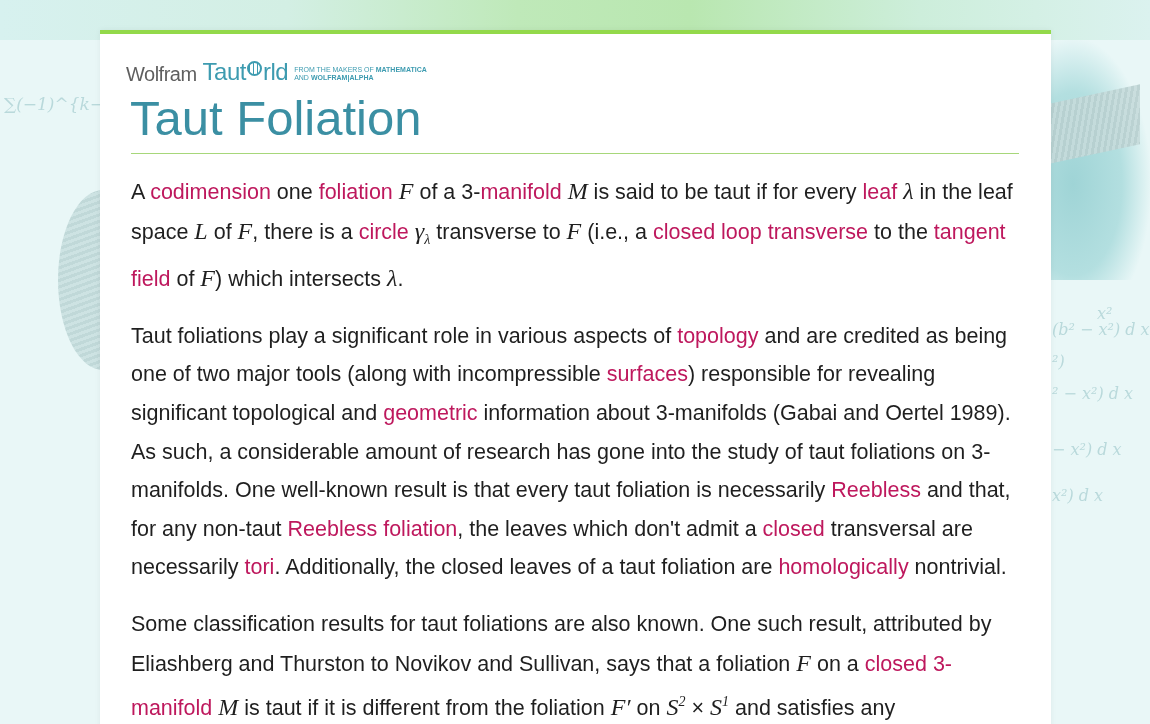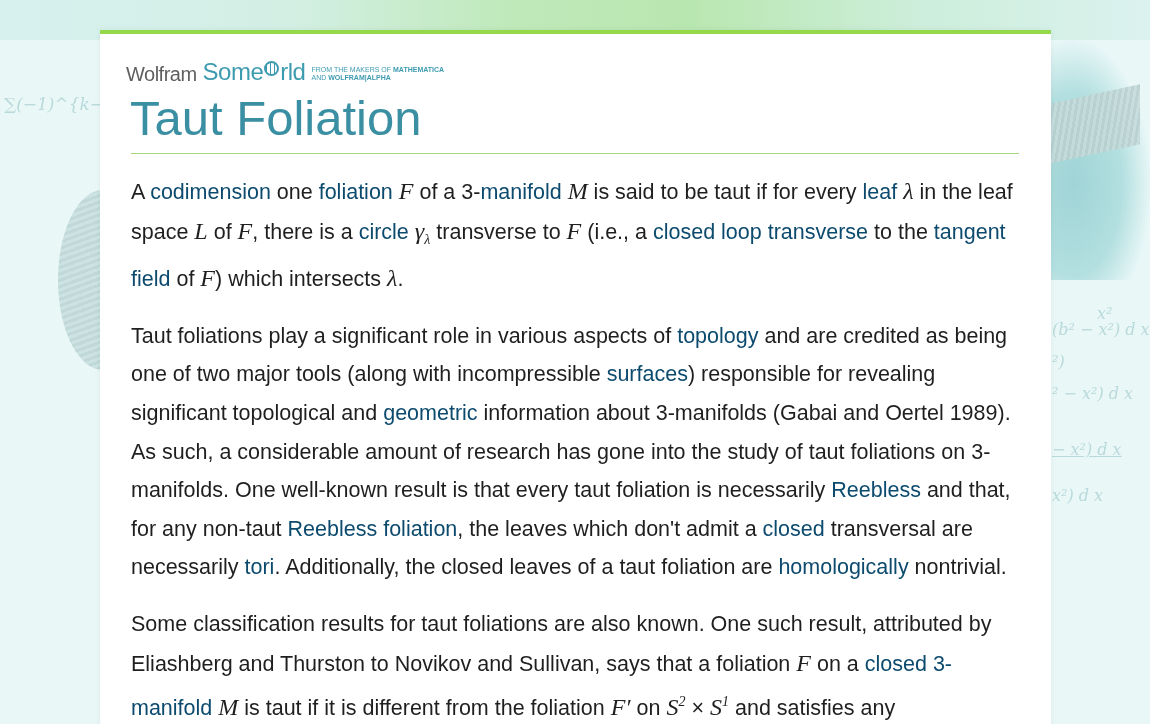--- a/index.html
+++ b/index.html
@@ -56,47 +56,47 @@
   }
   .title-rule {
     position: absolute; left: 31px; top: 119px; width: 888px; height: 1px; background: #a7d77a;
   }
   .content {
     position: absolute; left: 31px; top: 138px; width: 895px;
     font-size: 21.5px; line-height: 38.6px; color: #1f1f1f;
     font-family: "Liberation Sans", sans-serif;
   }
   .content p { margin: 0 0 18px 0; }
-  a.lnk { color: #0c4a6e; text-decoration: none; }
+  a.lnk { color: #be185d; text-decoration: none; }
   .m { font-family: "Liberation Serif", "DejaVu Serif", serif; font-style: italic; font-size: 24px; }
   .sub { font-size: 14px; vertical-align: -5px; }
   .sup { font-size: 14px; vertical-align: 9px; }
 </style>
 </head>
 <body>
 
 <div class="bg-top"></div>
 <div class="bg-decor">
   <div class="bg-formula" style="left:4px; top:94px; font-size:17px;">∑(−1)^{k−1}</div>
   <div class="bg-formula" style="left:74px; top:134px;margin-left:33px;">−ln</div>
   <div class="bg-shape-left"></div>
   <div class="bg-shape-right"></div>
   <div class="bg-shape-right2"></div>
   <div class="bg-formula" style="left:1052px; top:304px;padding-left:45px;">x²</div>
   <div class="bg-formula" style="left:1052px; top:320px;">(b² − x²)  d x</div>
   <div class="bg-formula" style="left:1052px; top:352px;">²)</div>
   <div class="bg-formula" style="left:1052px; top:384px;text-align:center;">² − x²)  d x</div>
-  <div class="bg-formula" style="left:1052px; top:440px;text-decoration:underline;">− x²)  d x</div>
+  <div class="bg-formula" style="left:1052px; top:440px;">− x²)  d x</div>
   <div class="bg-formula" style="left:1052px; top:486px;">x²)  d x</div>
 </div>
 
 <div class="card">
   <a class="logo">
     <span class="logo-wolfram">Wolfram</span>
-    <span class="logo-mathworld"><span>Some</span><span class="logo-globe"></span><span>rld</span></span>
+    <span class="logo-mathworld"><span>Taut</span><span class="logo-globe"></span><span>rld</span></span>
     <span class="logo-tag">
       <span>FROM THE MAKERS OF </span><b>MATHEMATICA</b><br>
       <span>AND </span><b>WOLFRAM|ALPHA</b>
     </span>
   </a>
 
   <h1 class="title">Taut Foliation</h1>
   <div class="title-rule"></div>
 
   <div class="content">

